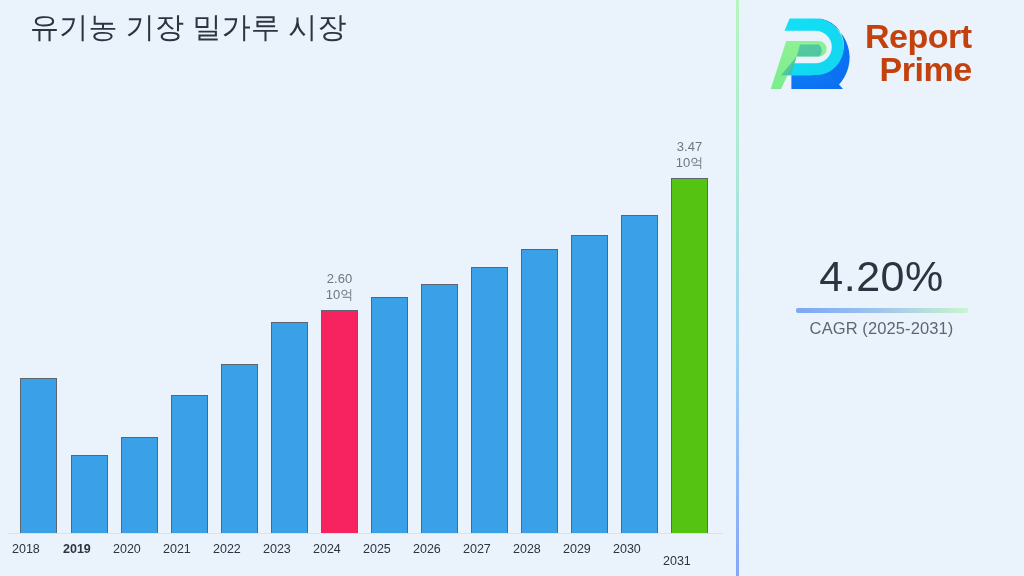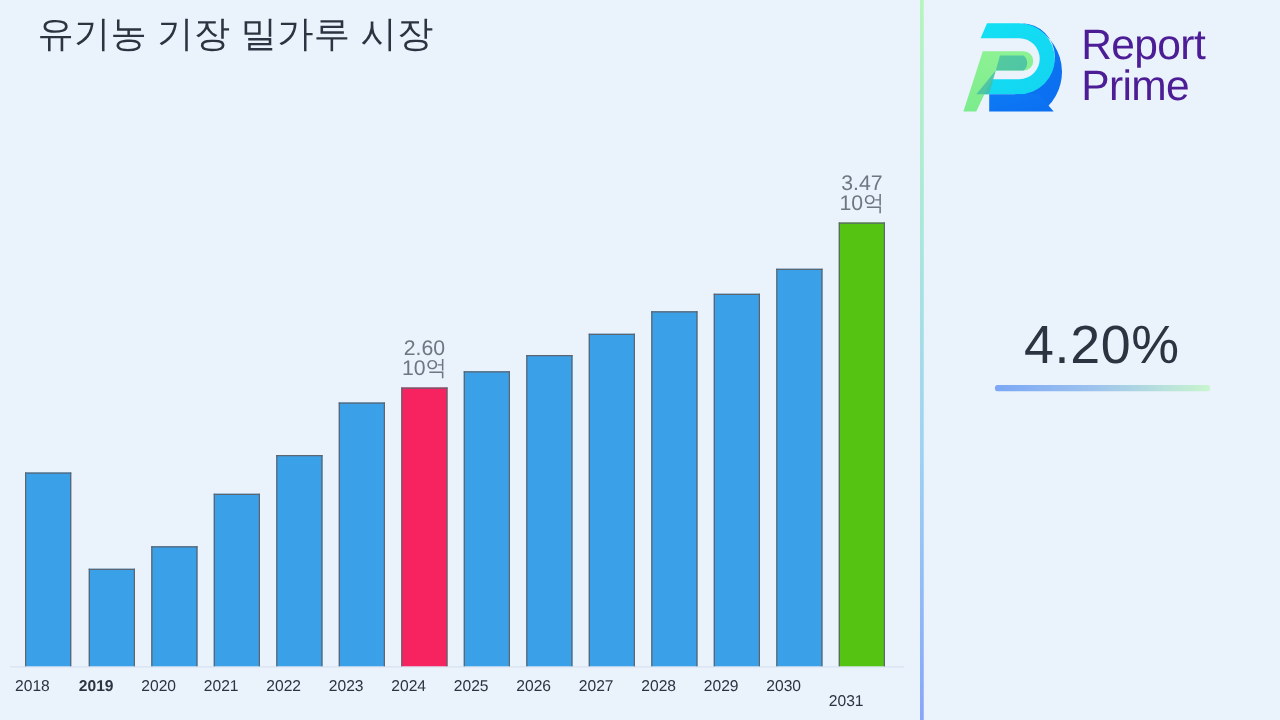--- a/index.html
+++ b/index.html
@@ -63,21 +63,21 @@
     border: 1px solid #5c6670;
     border-bottom: none;
   }
   .bar.blue  { background: #3aa0e8; }
   .bar.pink  { background: #f72360; }
   .bar.green { background: #55c311; }
 
   .bar-label {
     position: absolute;
     text-align: center;
-    font-size: 17px;
+    font-size: 13px;
     line-height: 16px;
     color: #6d7781;
     white-space: nowrap;
     pointer-events: none;
   }
 
   .tick-label {
     position: absolute;
     top: 542px;
     text-align: left;
@@ -109,24 +109,25 @@
     position: absolute;
     left: 30px;
     top: 10px;
     display: flex;
     align-items: center;
     gap: 10px;
   }
   #logo-mark { width: 86px; height: 86px; display: block; }
   #logo-wordmark {
     font-size: 34px;
-    font-weight: normal;
-    color: #4c1d95;
+    font-weight: bold;
+    color: #c2410c;
     line-height: 0.98;
     letter-spacing: -0.5px;
+    text-align: right;
   }
   #logo-wordmark div { display: block; }
 
   #cagr-block {
     position: absolute;
     left: 0;
     top: 252px;
     width: 285px;
     text-align: center;
   }
@@ -238,16 +239,17 @@
       </svg>
       <div id="logo-wordmark">
         <div>Report</div>
         <div>Prime</div>
       </div>
     </div>
 
     <div id="cagr-block">
       <div id="cagr-value">4.20%</div>
       <div id="cagr-rule"></div>
+      <div id="cagr-caption">CAGR (2025-2031)</div>
     </div>
 
   </div>
 </div>
 
 </body></html>

